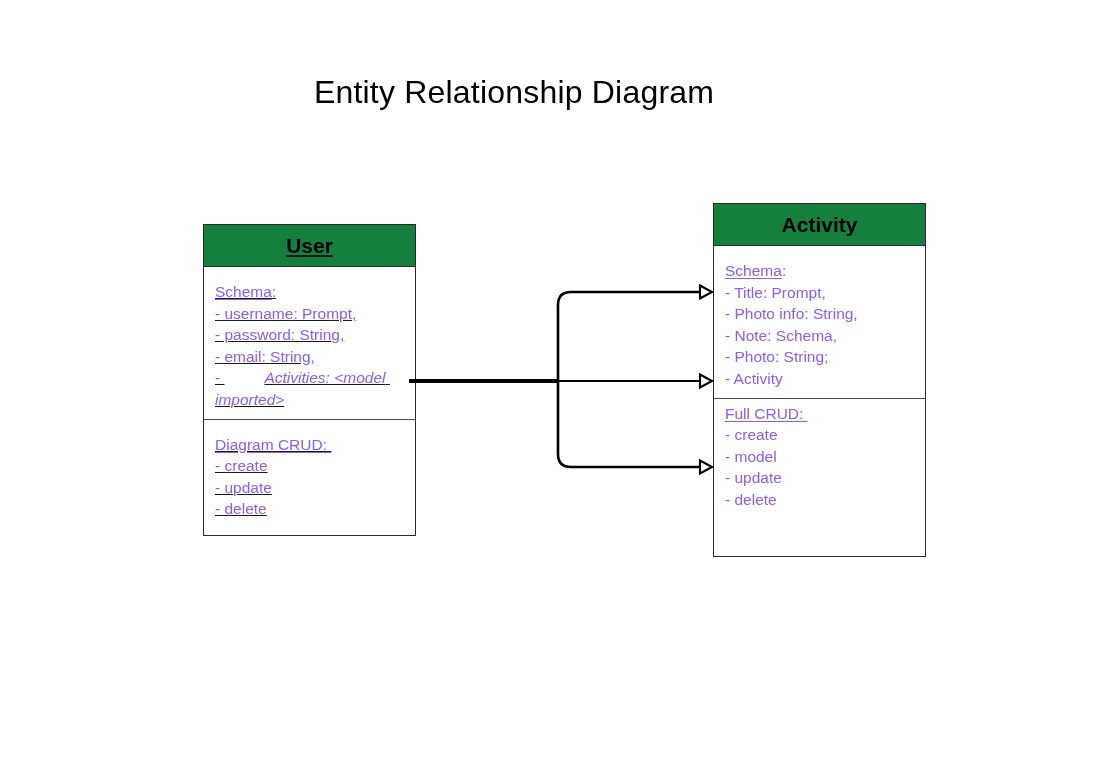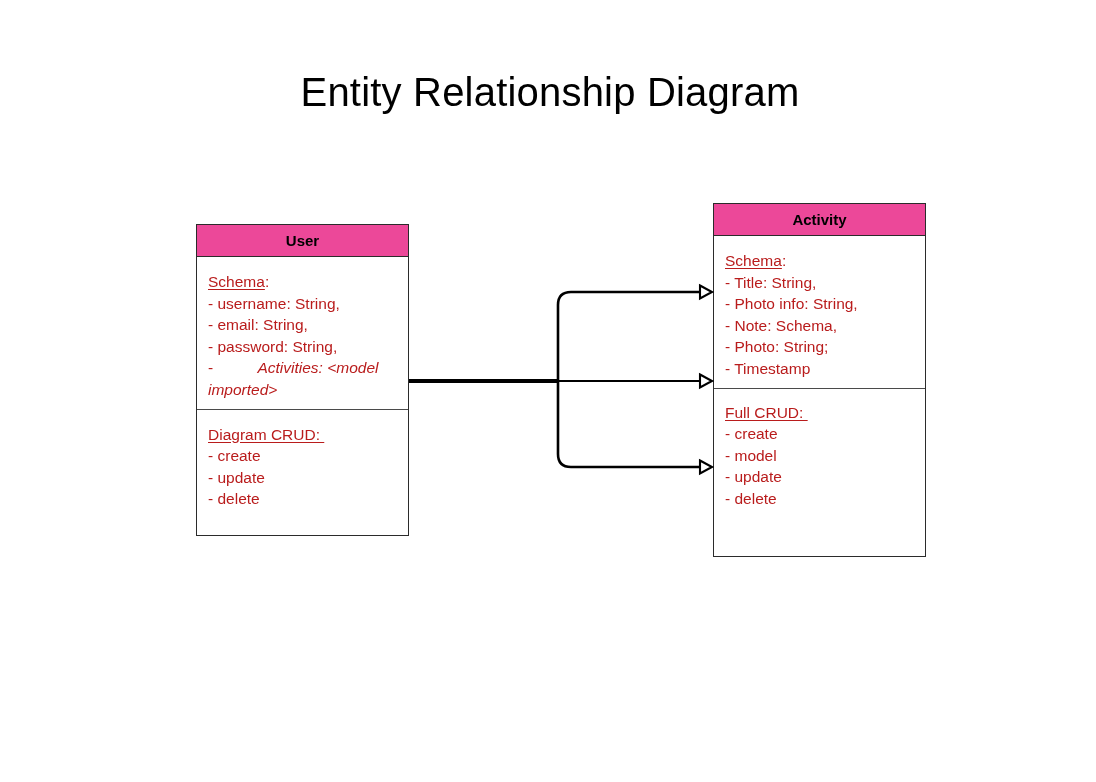--- a/index.html
+++ b/index.html
@@ -24,73 +24,72 @@
     height: 782px;
   }
 
   
   .diagram-title {
     position: absolute;
     left: 0;
     top: 72px;
     width: 1028px;
     text-align: center;
-    font-size: 40px;
+    font-size: 32px;
     font-weight: 400;
     line-height: 40px;
     color: #000000;
     letter-spacing: 0.2px;
-    padding-left: 36px;
   }
 
   
   .entity {
     position: absolute;
     box-sizing: border-box;
     border: 1.6px solid #2b2b2b;
     background: #ffffff;
   }
   .entity-header {
     box-sizing: border-box;
-    height: 32px;
-    background: #ec4899;
+    height: 42px;
+    background: #15803d;
     border-bottom: 1.6px solid #2b2b2b;
     display: flex;
     align-items: center;
     justify-content: center;
-    font-size: 15px;
+    font-size: 21px;
     font-weight: bold;
     color: #000000;
   }
   .compartment {
     box-sizing: border-box;
     padding: 14px 10px 8px 11px;
     font-size: 15.5px;
     line-height: 21.6px;
-    color: #b91c1c;
+    color: #8b5cf6;
   }
   .compartment.divided {
     border-top: 1.4px solid #4a4a4a;
   }
   .compartment.tight {
-    padding-top: 13px;
+    padding-top: 4px;
   }
   .section-label {
     text-decoration: underline;
     text-underline-offset: 2px;
   }
   .italic {
     font-style: italic;
     margin-left: 40px;
   }
   .line {
     white-space: pre-wrap;
   }
 
-  #user-entity   { left: 196px; top: 224px;  width: 213px; height: 312px; }
+  #user-entity   { left: 203px; top: 224px;  width: 213px; height: 312px; text-decoration: underline; }
   #activity-entity { left: 713px; top: 203px; width: 213px; height: 354px; }
 
   
   #connectors {
     position: absolute;
     left: 0;
     top: 0;
     width: 1096px;
     height: 782px;
     pointer-events: none;
@@ -101,44 +100,44 @@
 
 <div id="canvas">
 
   <div class="diagram-title">Entity Relationship Diagram</div>
 
   <div class="entity" id="user-entity">
     <div class="entity-header">User</div>
 
     <div class="compartment">
       <div class="line"><span class="section-label">Schema</span><span>:</span></div>
-      <div class="line">- username: String,</div>
+      <div class="line">- username: Prompt,</div>
+      <div class="line">- password: String,</div>
       <div class="line">- email: String,</div>
-      <div class="line">- password: String,</div>
       <div class="line"><span>- </span><span class="italic">Activities: &lt;model imported&gt;</span></div>
     </div>
 
     <div class="compartment divided">
       <div class="line"><span class="section-label">Diagram CRUD: </span></div>
       <div class="line">- create</div>
       <div class="line">- update</div>
       <div class="line">- delete</div>
     </div>
   </div>
 
   <div class="entity" id="activity-entity">
     <div class="entity-header">Activity</div>
 
     <div class="compartment">
       <div class="line"><span class="section-label">Schema</span><span>:</span></div>
-      <div class="line">- Title: String,</div>
+      <div class="line">- Title: Prompt,</div>
       <div class="line">- Photo info: String,</div>
       <div class="line">- Note: Schema,</div>
       <div class="line">- Photo: String;</div>
-      <div class="line">- Timestamp</div>
+      <div class="line">- Activity</div>
     </div>
 
     <div class="compartment divided tight">
       <div class="line"><span class="section-label">Full CRUD: </span></div>
       <div class="line">- create</div>
       <div class="line">- model</div>
       <div class="line">- update</div>
       <div class="line">- delete</div>
     </div>
   </div>

